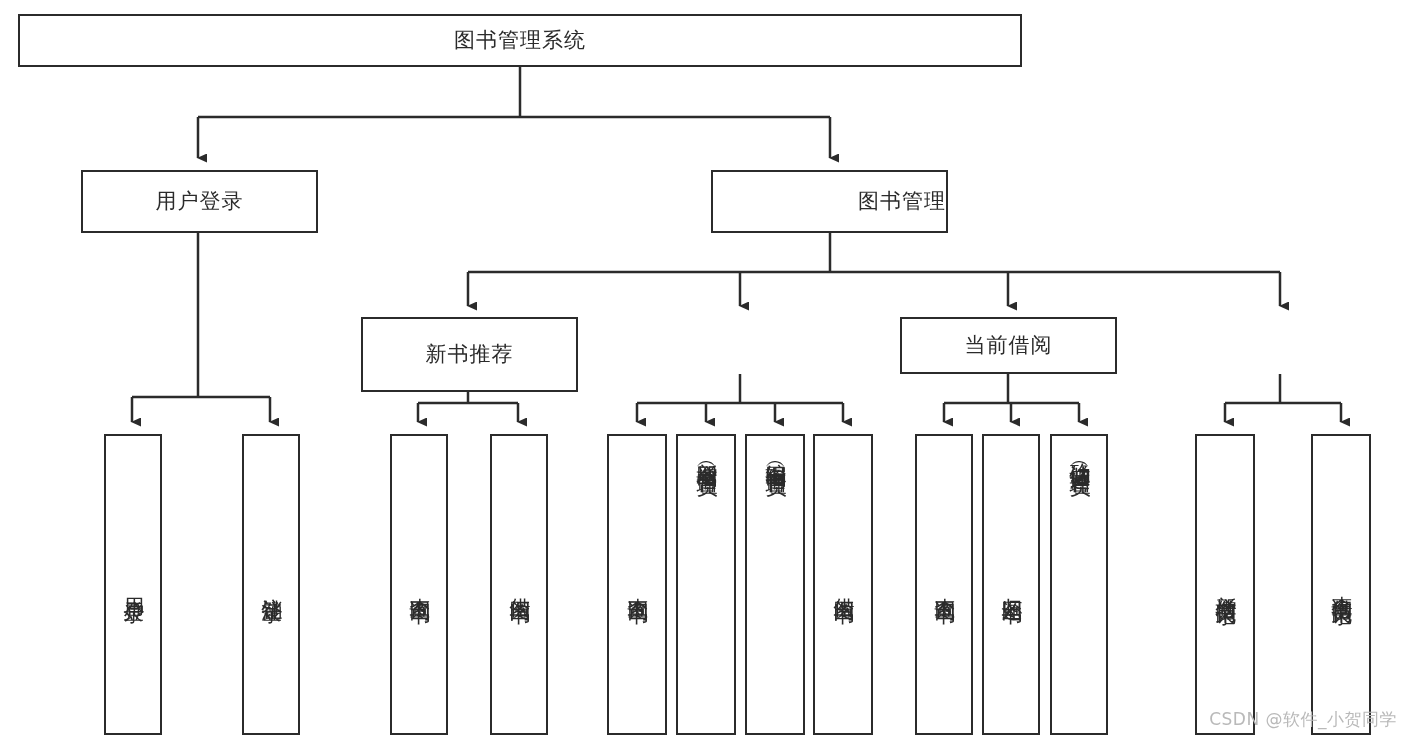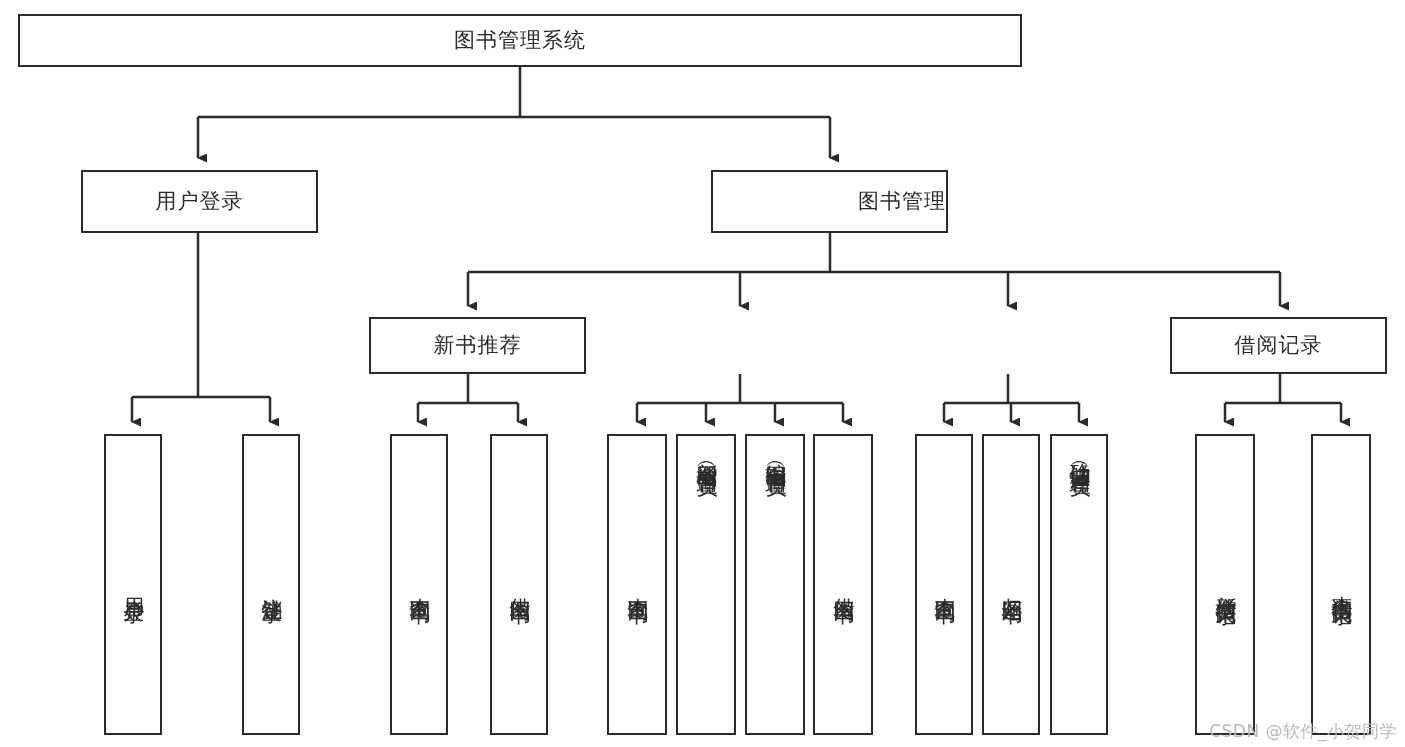--- a/index.html
+++ b/index.html
@@ -56,21 +56,21 @@
     white-space: normal;
     text-align: left;
   }
   .node-v.center-v {
     align-items: center;
     padding-top: 0;
   }
   #watermark {
     position: absolute;
     right: 8px;
-    bottom: 4px;
+    bottom: 16px;
     font-size: 17px;
     color: #b9b9b9;
     letter-spacing: 0.5px;
     white-space: nowrap;
     user-select: none;
     text-align: center;
   }
 </style>
 </head>
 <body>
@@ -131,25 +131,25 @@
     <span class="node-label">图书管理系统</span>
   </div>
 
   <div class="node node-h" style="left:81px; top:170px; width:237px; height:63px;">
     <span class="node-label">用户登录</span>
   </div>
   <div class="node node-h" style="left:711px; top:170px; width:237px; height:63px;justify-content:flex-end;">
     <span class="node-label">图书管理</span>
   </div>
 
-  <div class="node node-h" style="left:361px; top:317px; width:217px; height:57px;margin-left:8px;">
+  <div class="node node-h" style="left:361px; top:317px; width:217px; height:75px;">
     <span class="node-label">新书推荐</span>
   </div>
-  <div class="node node-h" style="left:1170px; top:317px; width:217px; height:57px;">
-    <span class="node-label">借阅记录</span>
+  <div class="node node-h" style="left:900px; top:317px; width:217px; height:57px;">
+    <span class="node-label">当前借阅</span>
   </div>
 
   <div class="node node-v center-v" style="left:104px; top:434px; width:58px; height:301px;">
     <span class="node-label">用户登录</span>
   </div>
   <div class="node node-v center-v" style="left:242px; top:434px; width:58px; height:301px;">
     <span class="node-label">注销登录</span>
   </div>
 
   <div class="node node-v center-v" style="left:390px; top:434px; width:58px; height:301px;">

